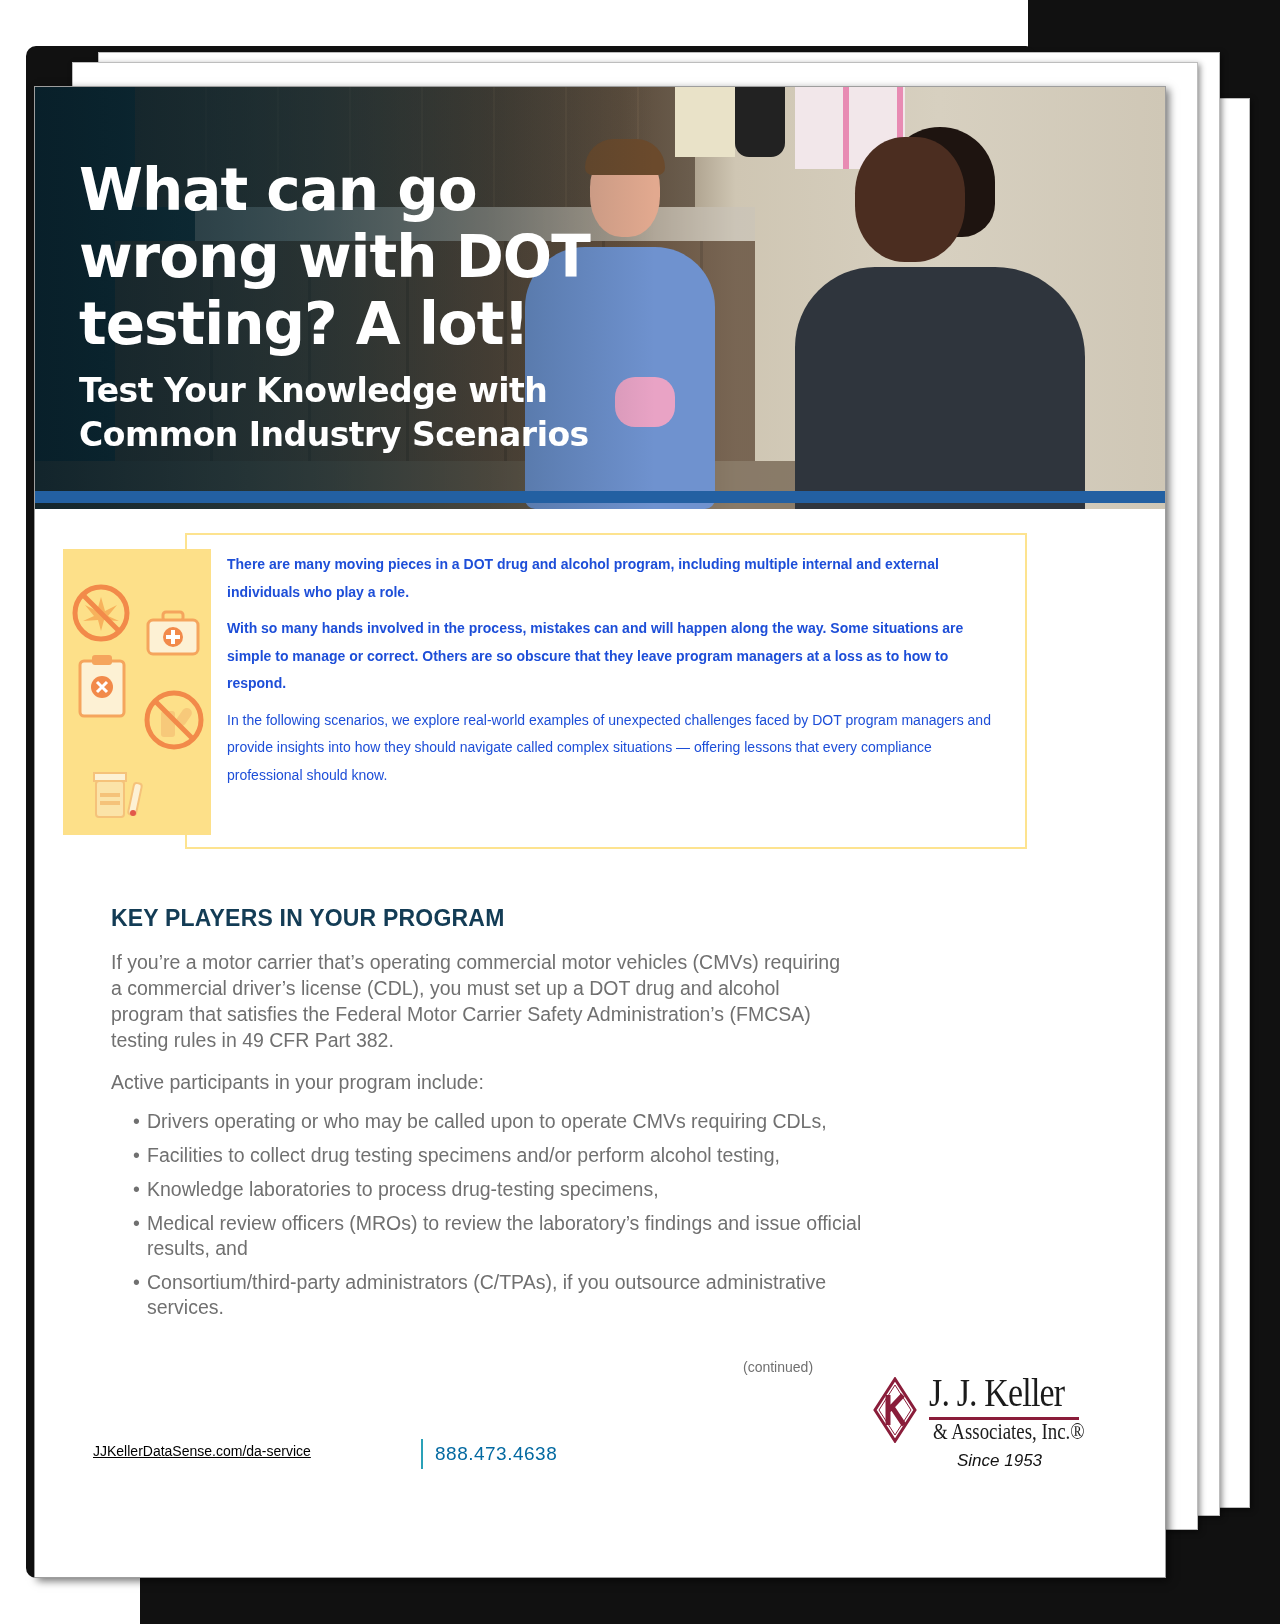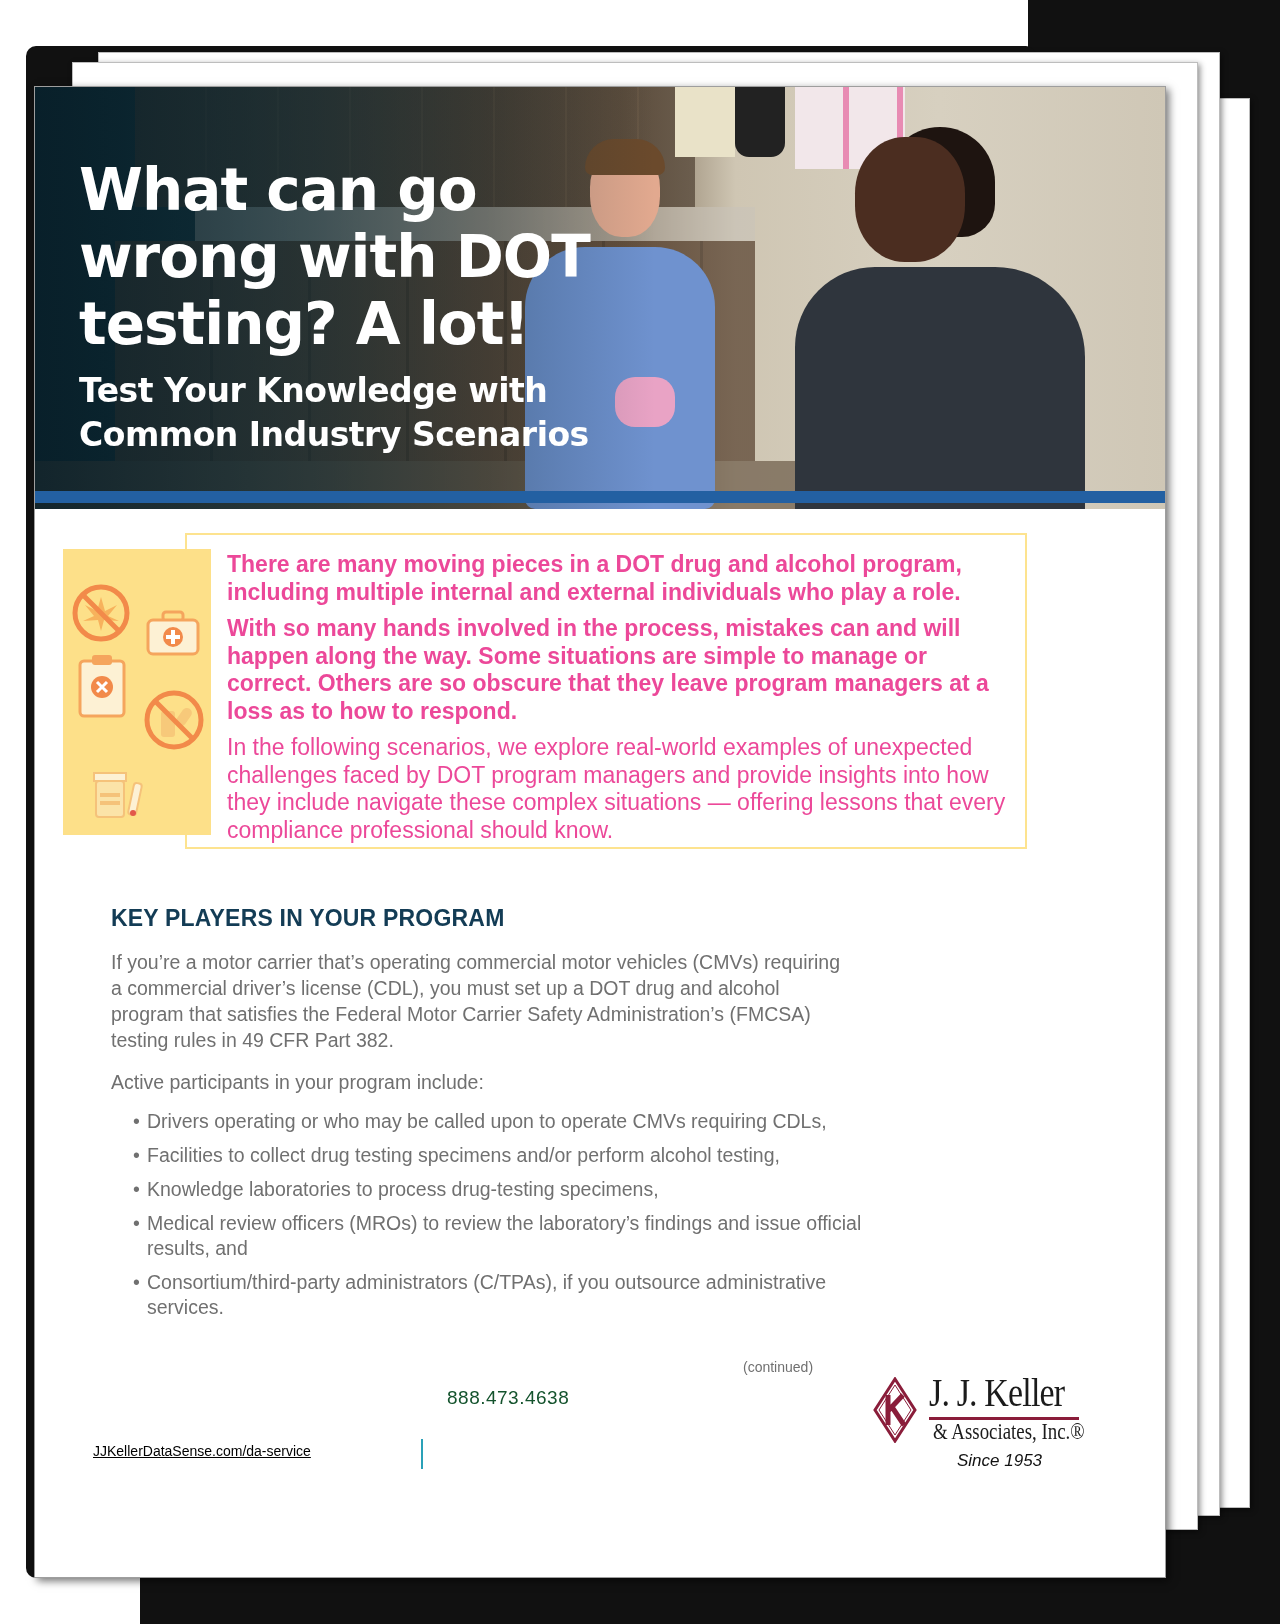--- a/index.html
+++ b/index.html
@@ -69,37 +69,37 @@
   .icon-panel {
     position: absolute; left: 28px; top: 462px; width: 148px; height: 286px;
     background: #fde089;
   }
   .icon-panel svg { position: absolute; }
   .callout {
     position: absolute; left: 150px; top: 446px; width: 842px; height: 316px;
     border: 2px solid #fde38f; box-sizing: border-box;
   }
   .callout-text { position: absolute; left: 192px; top: 464px; width: 780px; }
-  .callout-text p { margin: 0 0 9px 0; color: #ec4899; font-size: 23px; line-height: 27.5px; }
+  .callout-text p { margin: 0 0 9px 0; color: #1d4ed8; font-size: 14px; line-height: 27.5px; }
   .callout-text p.bold { font-weight: bold; }
   
   .section-heading {
     position: absolute; left: 76px; top: 818px; margin: 0;
     color: #133c55; font-size: 23px; font-weight: bold; letter-spacing: 0.2px;
   }
   .body-text { position: absolute; left: 76px; top: 862px; width: 740px; color: #707070; font-size: 19.5px; line-height: 26px; }
   .body-text p { margin: 0 0 16px 0; }
   .bullets { position: absolute; left: 98px; top: 1022px; width: 740px; margin: 0; padding: 0; list-style: none; color: #707070; font-size: 19.5px; line-height: 25px; }
   .bullets li { position: relative; padding-left: 14px; margin-bottom: 9px; }
   .bullets li::before { content: "•"; position: absolute; left: 0; top: 0; }
   .continued { position: absolute; left: 708px; top: 1272px; color: #707070; font-size: 14px; }
   
   .footer-link { position: absolute; left: 58px; top: 1356px; color: #000000; font-size: 14px; text-decoration: underline; }
   .footer-sep { position: absolute; left: 386px; top: 1352px; width: 2px; height: 30px; background: #2aa1b8; }
-  .footer-phone { position: absolute; left: 400px; top: 1300px; color: #14532d; font-size: 19px; letter-spacing: 0.5px; margin-left: 12px; }
+  .footer-phone { position: absolute; left: 400px; top: 1356px; color: #0369a1; font-size: 19px; letter-spacing: 0.5px; }
   .logo { position: absolute; left: 838px; top: 1280px; width: 220px; height: 110px; }
   .logo-mark { position: absolute; left: 0; top: 10px; width: 44px; height: 66px; }
   .logo-name { position: absolute; left: 56px; top: 2px; font-family: "Liberation Serif", serif; font-size: 40px; color: #1b1b1b; letter-spacing: -1px; white-space: nowrap; transform: scaleX(0.85); transform-origin: left; }
   .logo-rule { position: absolute; left: 56px; top: 50px; width: 150px; height: 3px; background: #8a1d3a; }
   .logo-sub { position: absolute; left: 60px; top: 52px; font-family: "Liberation Serif", serif; font-size: 23px; color: #1b1b1b; white-space: nowrap; transform: scaleX(0.82); transform-origin: left; }
   .logo-since { position: absolute; left: 84px; top: 84px; font-size: 17px; font-weight: normal; font-style: italic; color: #111; }
 </style>
 </head>
 <body>
 
@@ -166,21 +166,21 @@
       <rect x="9" y="22" width="20" height="4" fill="#f5c27a"></rect>
       <rect x="9" y="30" width="20" height="4" fill="#f5c27a"></rect>
       <rect x="40" y="12" width="8" height="32" rx="3" fill="#fdf1d4" stroke="#f5c27a" stroke-width="2" transform="rotate(12 44 28)"></rect>
       <circle cx="42" cy="42" r="3" fill="#e2584a"></circle>
     </svg>
   </div>
 
   <div class="callout-text">
     <p class="bold">There are many moving pieces in a DOT drug and alcohol program, including multiple internal and external individuals who play a role.</p>
     <p class="bold">With so many hands involved in the process, mistakes can and will happen along the way. Some situations are simple to manage or correct. Others are so obscure that they leave program managers at a loss as to how to respond.</p>
-    <p>In the following scenarios, we explore real-world examples of unexpected challenges faced by DOT program managers and provide insights into how they include navigate these complex situations — offering lessons that every compliance professional should know.</p>
+    <p>In the following scenarios, we explore real-world examples of unexpected challenges faced by DOT program managers and provide insights into how they should navigate called complex situations — offering lessons that every compliance professional should know.</p>
   </div>
 
   <h3 class="section-heading">KEY PLAYERS IN YOUR PROGRAM</h3>
   <div class="body-text">
     <p>If you’re a motor carrier that’s operating commercial motor vehicles (CMVs) requiring a commercial driver’s license (CDL), you must set up a DOT drug and alcohol program that satisfies the Federal Motor Carrier Safety Administration’s (FMCSA) testing rules in 49 CFR Part 382.</p>
     <p>Active participants in your program include:</p>
   </div>
   <ul class="bullets">
     <li>Drivers operating or who may be called upon to operate CMVs requiring CDLs,</li>
     <li>Facilities to collect drug testing specimens and/or perform alcohol testing,</li>

